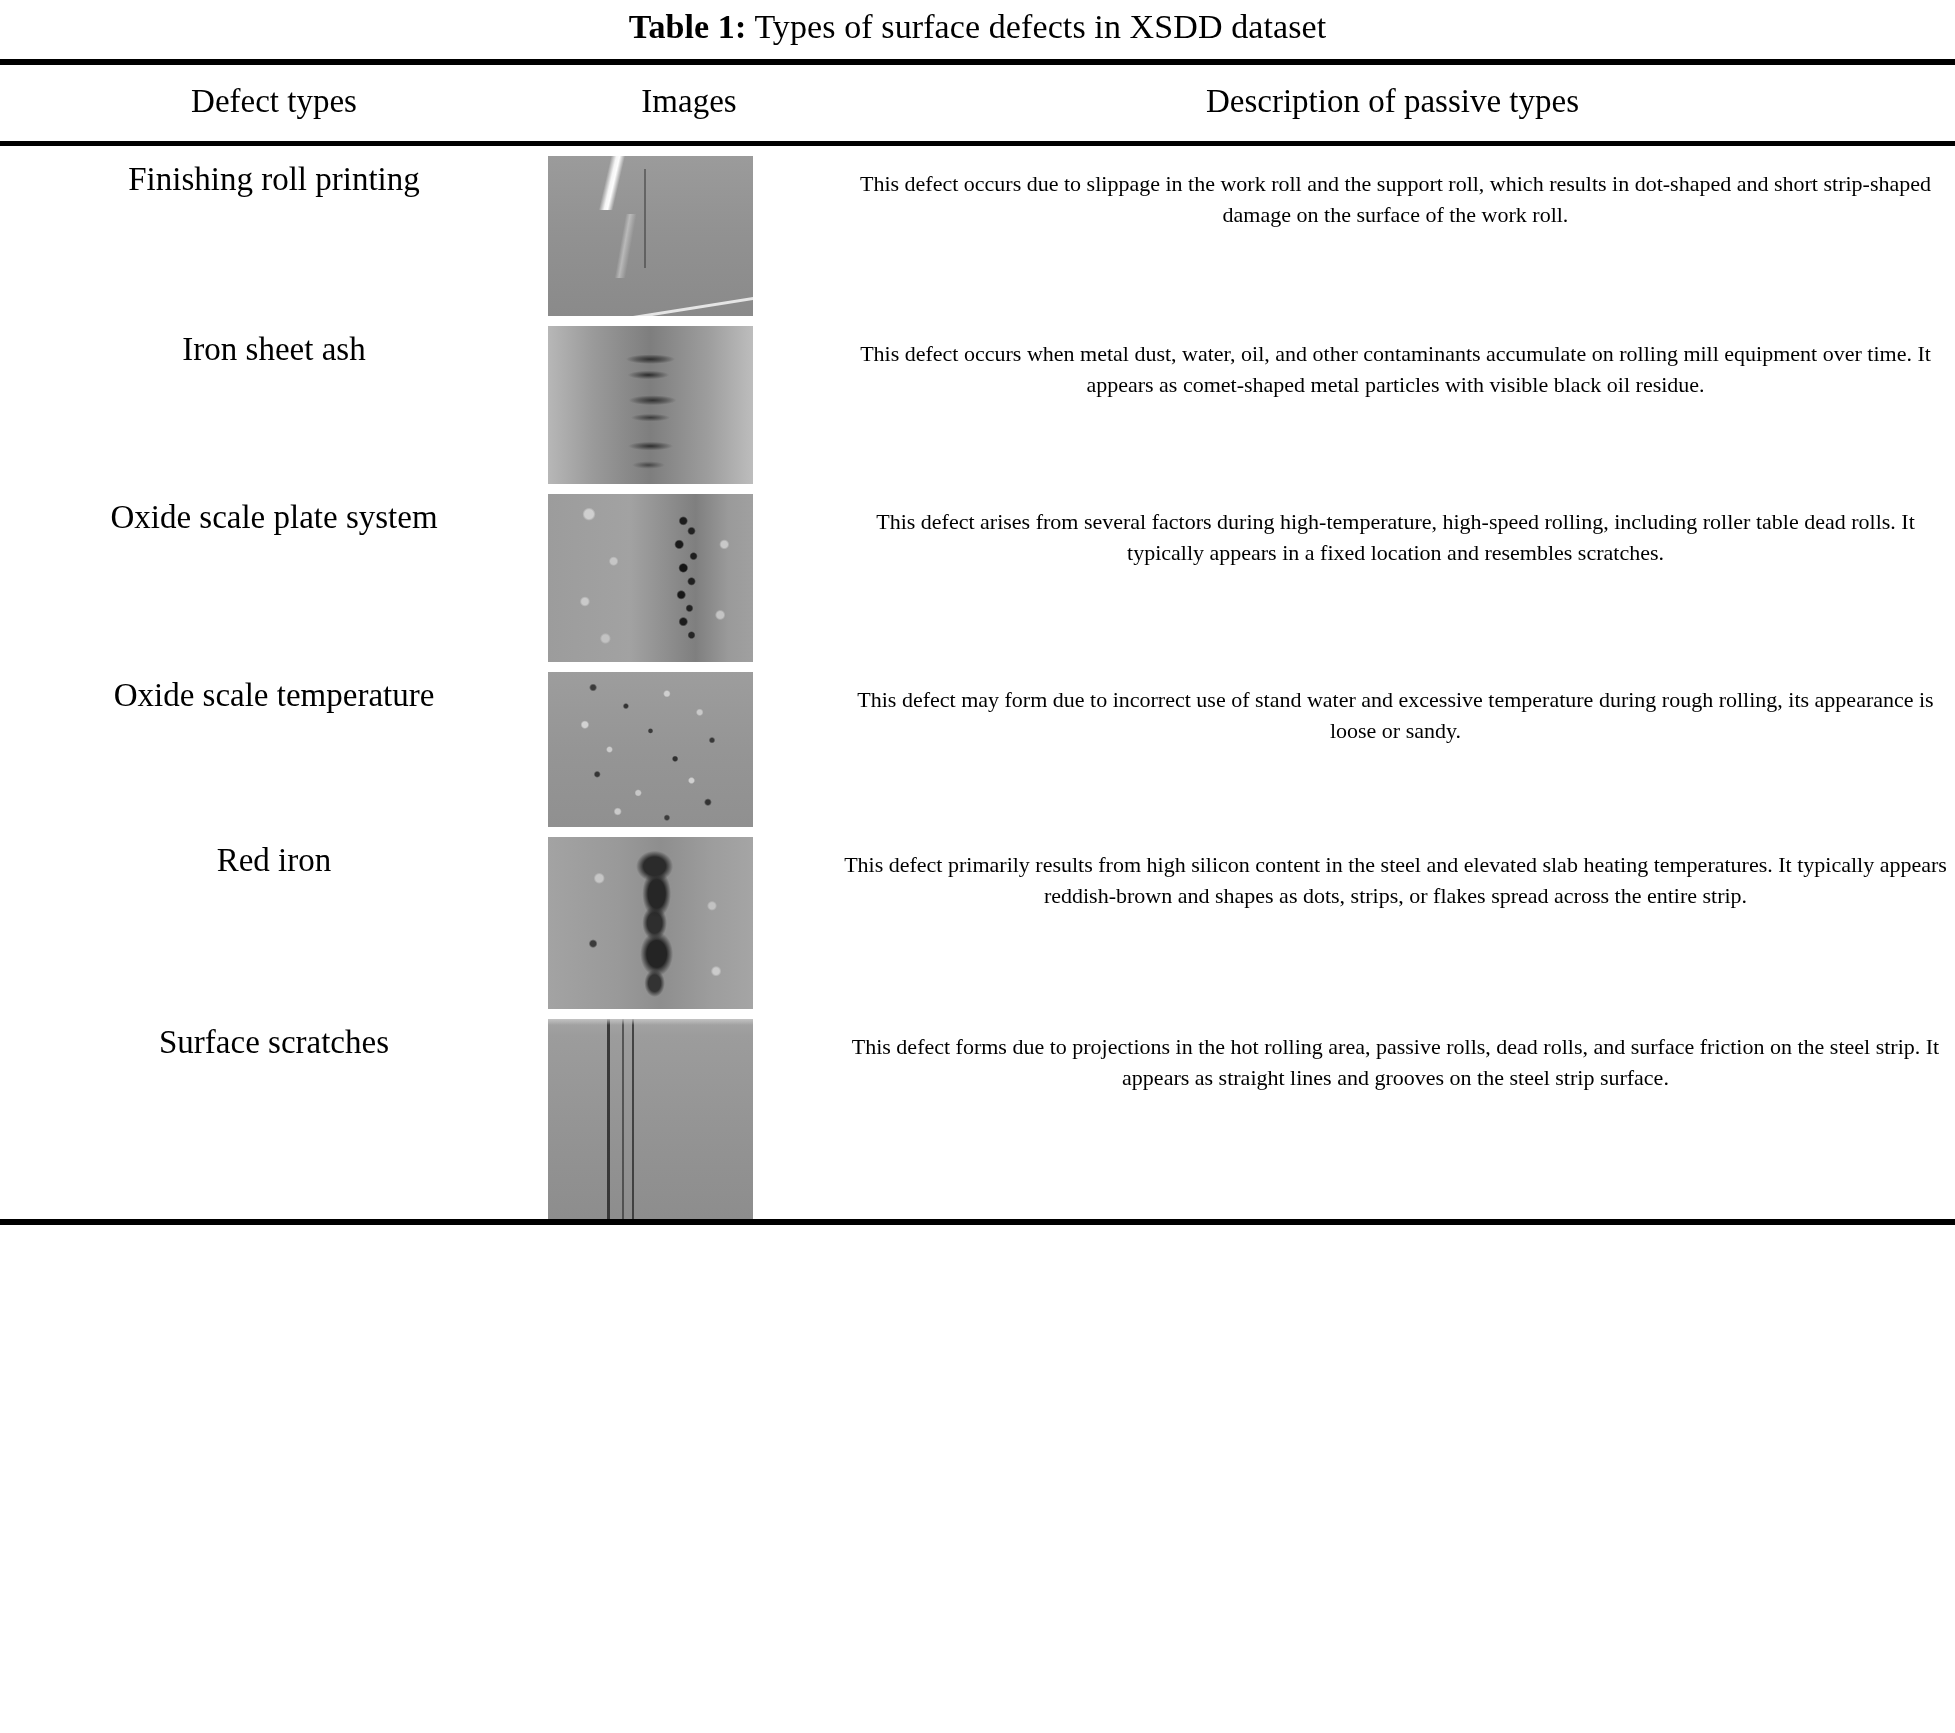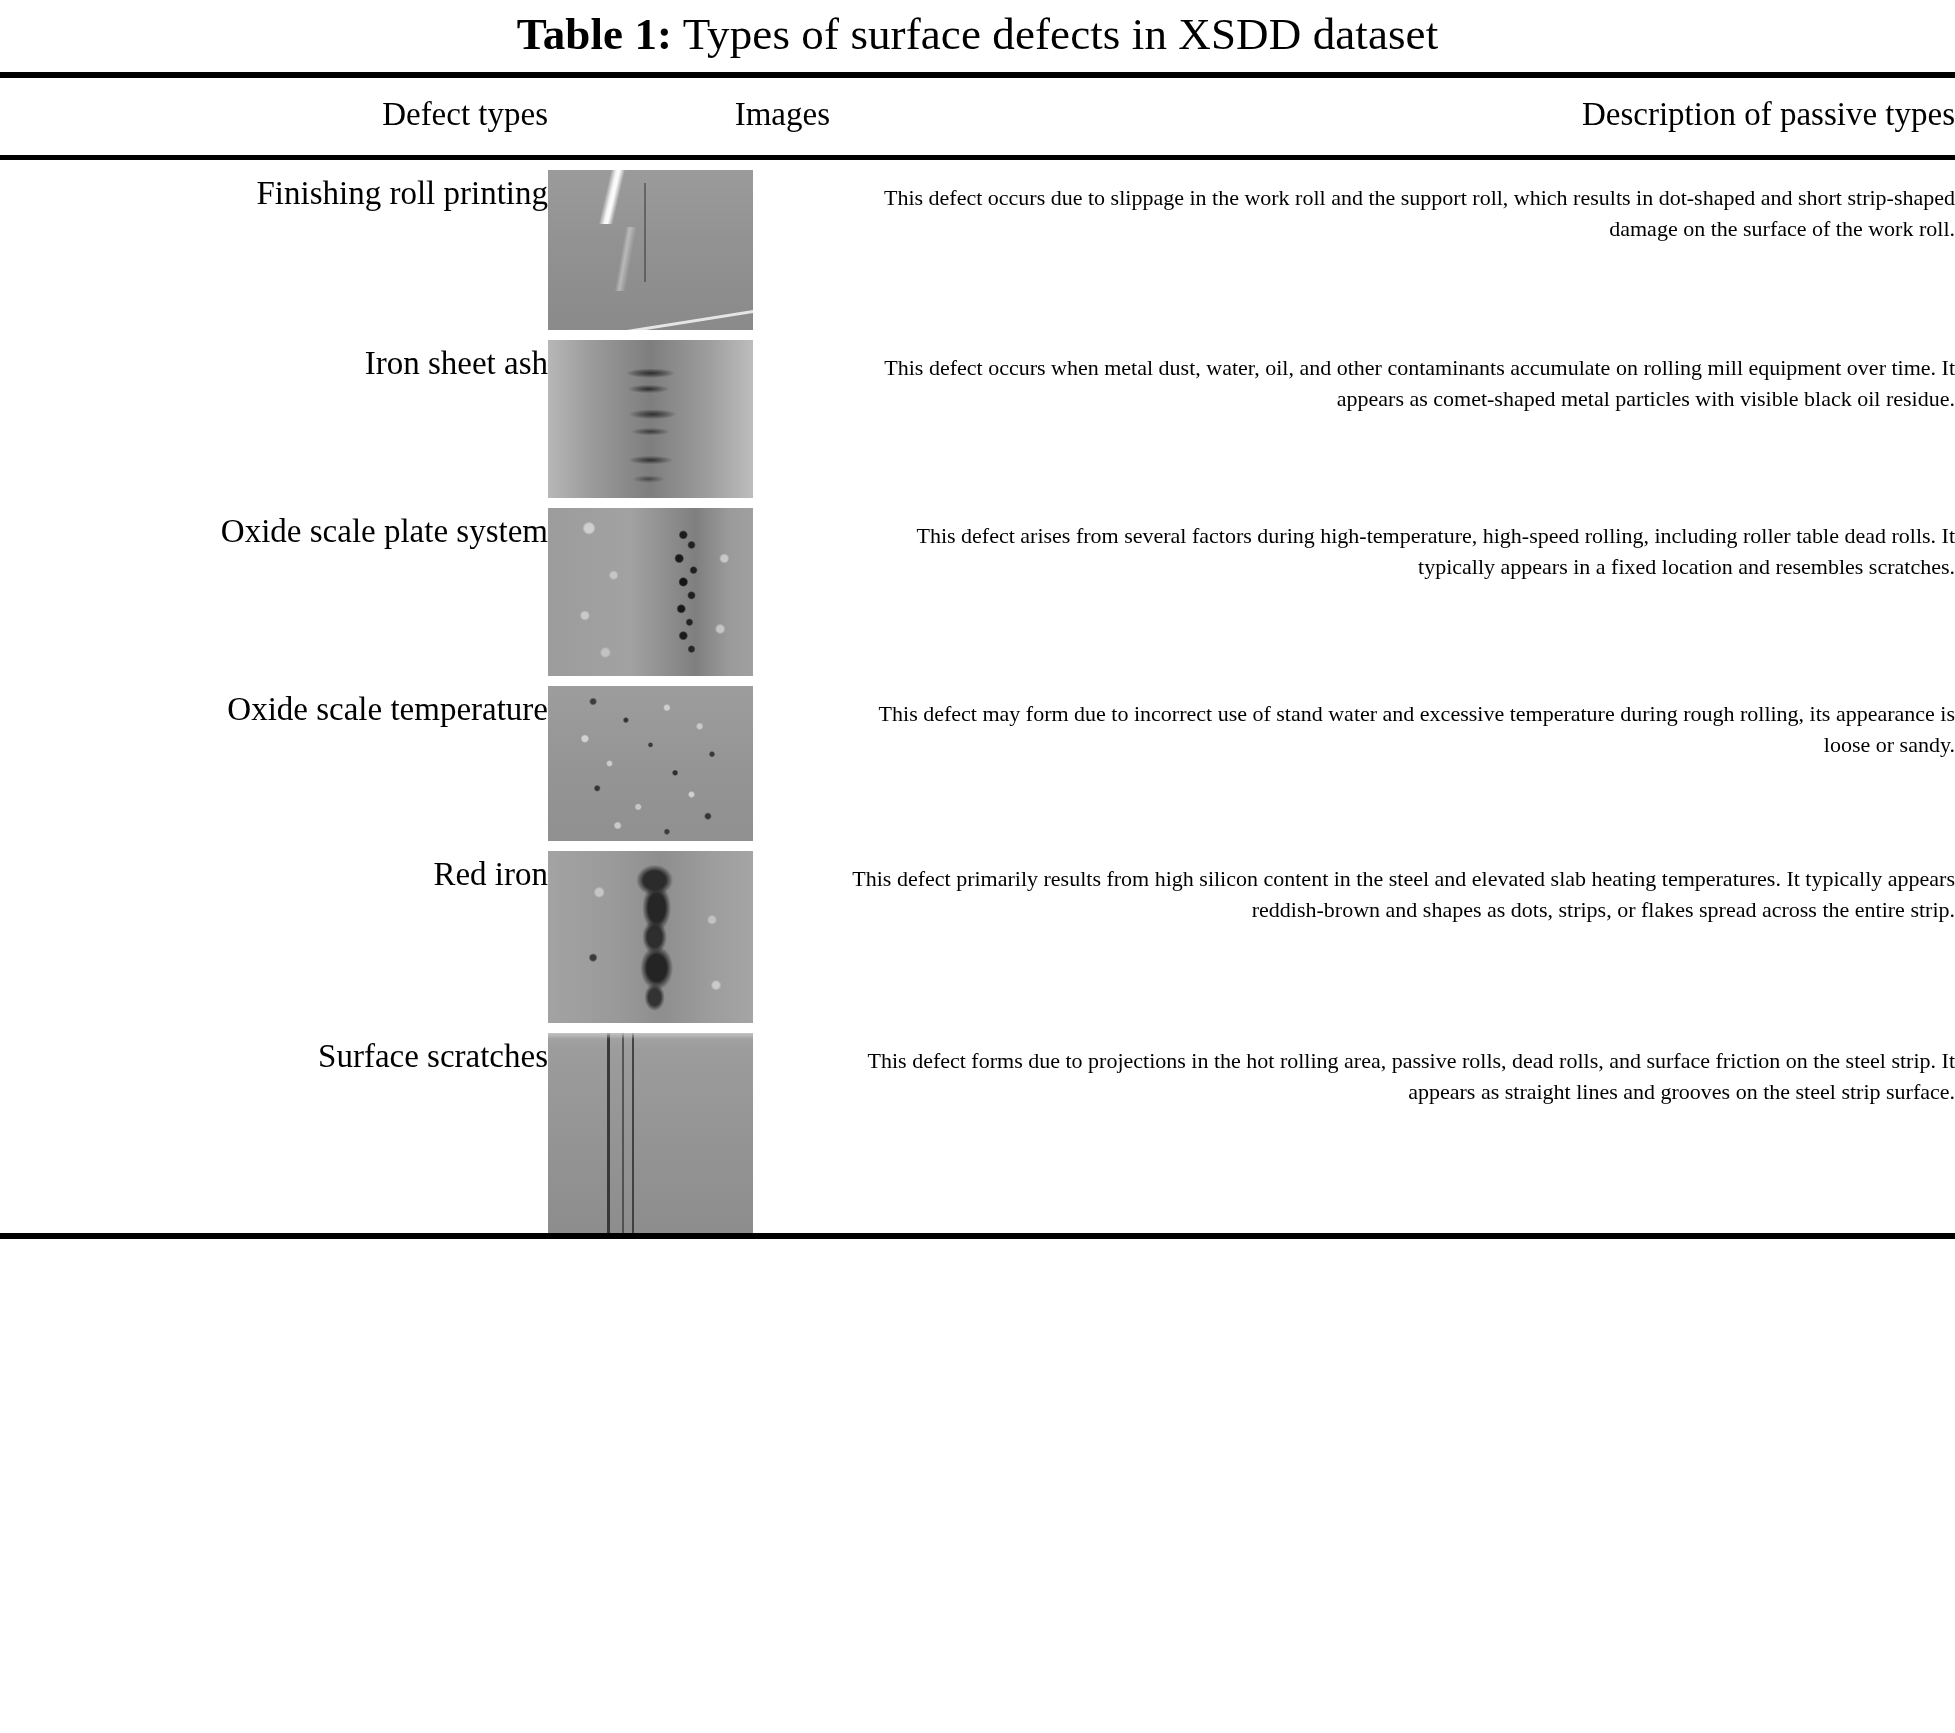--- a/index.html
+++ b/index.html
@@ -17,21 +17,21 @@
   .page {
     position: relative;
     width: 1955px;
     height: 1733px;
     box-sizing: border-box;
   }
 
   
   .caption {
     text-align: center;
-    font-size: 45px;
+    font-size: 34px;
     line-height: 1.25;
     padding-top: 6px;
     padding-bottom: 10px;
     letter-spacing: 0.1px;
   }
   .caption .cap-label {
     font-weight: bold;
   }
   .caption .cap-text {
     font-weight: normal;
@@ -62,21 +62,21 @@
     border-collapse: collapse;
     table-layout: fixed;
   }
   table.defect-table col.c-type   { width: 548px; }
   table.defect-table col.c-img    { width: 282px; }
   table.defect-table col.c-desc   { width: 1125px; }
 
   th, td {
     padding: 0;
     vertical-align: top;
-    text-align: right;
+    text-align: center;
   }
 
   thead th {
     font-weight: normal;
     font-size: 33px;
     line-height: 1.2;
     padding-top: 17px;
     padding-bottom: 20px;
   }
 

